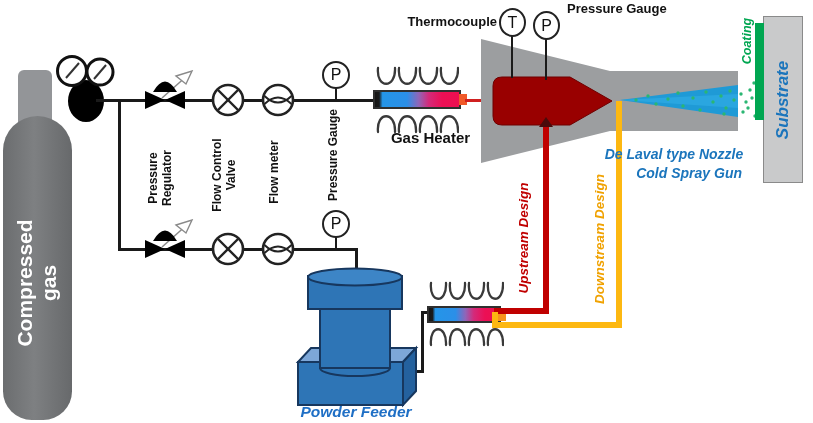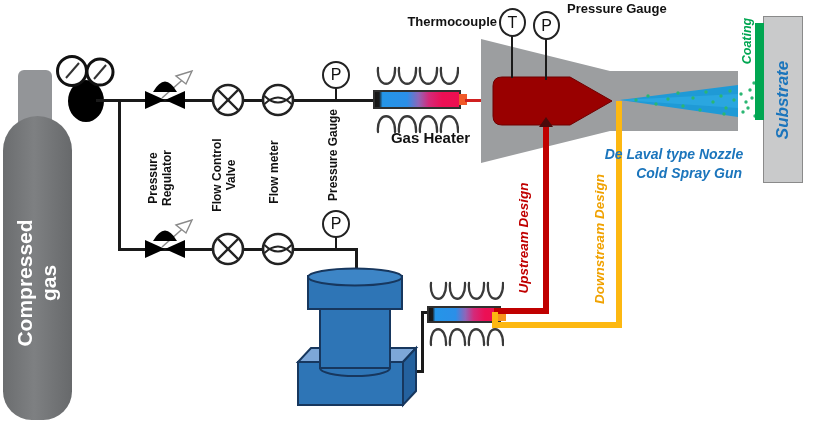--- a/index.html
+++ b/index.html
@@ -163,20 +163,21 @@
   <svg class="abs" style="left:288px;top:262px;" width="148" height="150" viewBox="0 0 148 150">
     <polygon points="10,100 115,100 128,86 23,86" fill="#7da7d8" stroke="#17375e" stroke-width="2"></polygon>
     <polygon points="115,100 128,86 128,129 115,143" fill="#24619e" stroke="#17375e" stroke-width="2"></polygon>
     <rect x="10" y="100" width="105" height="43" fill="#2e75b6" stroke="#17375e" stroke-width="2"></rect>
     <ellipse cx="67" cy="106" rx="35" ry="8" fill="#2e75b6" stroke="#17375e" stroke-width="2"></ellipse>
     <rect x="32" y="44" width="70" height="62" fill="#2e75b6" stroke="#17375e" stroke-width="2"></rect>
     <line x1="34" y1="46" x2="100" y2="46" stroke="#17375e" stroke-width="1.5"></line>
     <rect x="20" y="14" width="94" height="33" fill="#2e75b6" stroke="#17375e" stroke-width="2"></rect>
     <ellipse cx="67" cy="15" rx="47" ry="8.5" fill="#3d85c6" stroke="#17375e" stroke-width="2"></ellipse>
   </svg>
+  <div class="lbl abs ital" style="left:296px;top:403px;width:120px;text-align:center;font-size:15.5px;color:#1f6fc5;">Powder Feeder</div>
 
   <svg class="abs" style="left:428px;top:281px;" width="76" height="25" viewBox="0 0 76 25">
     <path d="M3,2 C1,23 19,23 18,2 M22,2 C20,23 38,23 37,2 M41,2 C39,23 57,23 56,2 M60,2 C58,23 76,23 75,2" fill="none" stroke="#3a3a3a" stroke-width="2.3" stroke-linecap="round"></path>
   </svg>
   <div class="heatbar" style="left:427px;top:306px;width:74px;height:17px;"></div>
   <div class="abs" style="left:497px;top:308px;width:9px;height:13px;background:#f7941d;"></div>
   <svg class="abs" style="left:428px;top:322px;" width="76" height="25" viewBox="0 0 76 25">
     <path d="M3,23 C1,2 19,2 18,23 M22,23 C20,2 38,2 37,23 M41,23 C39,2 57,2 56,23 M60,23 C58,2 76,2 75,23" fill="none" stroke="#3a3a3a" stroke-width="2.3" stroke-linecap="round"></path>
   </svg>
 

